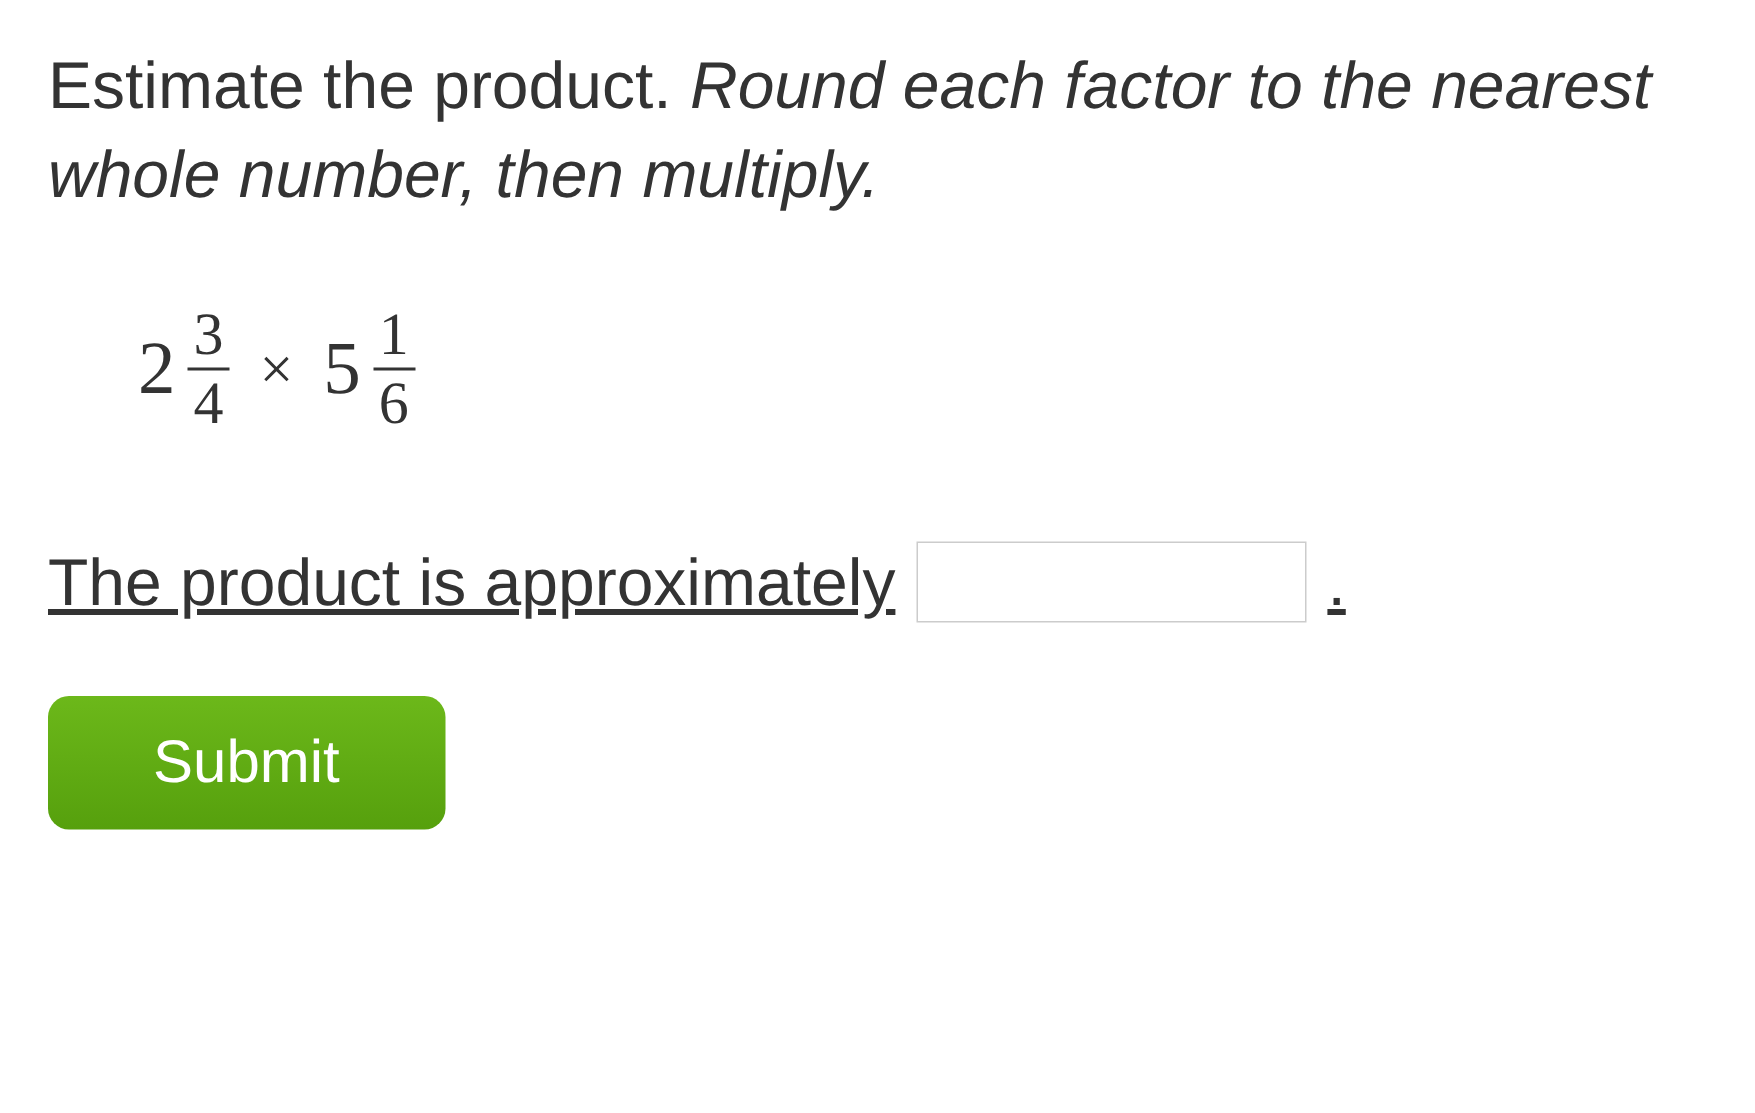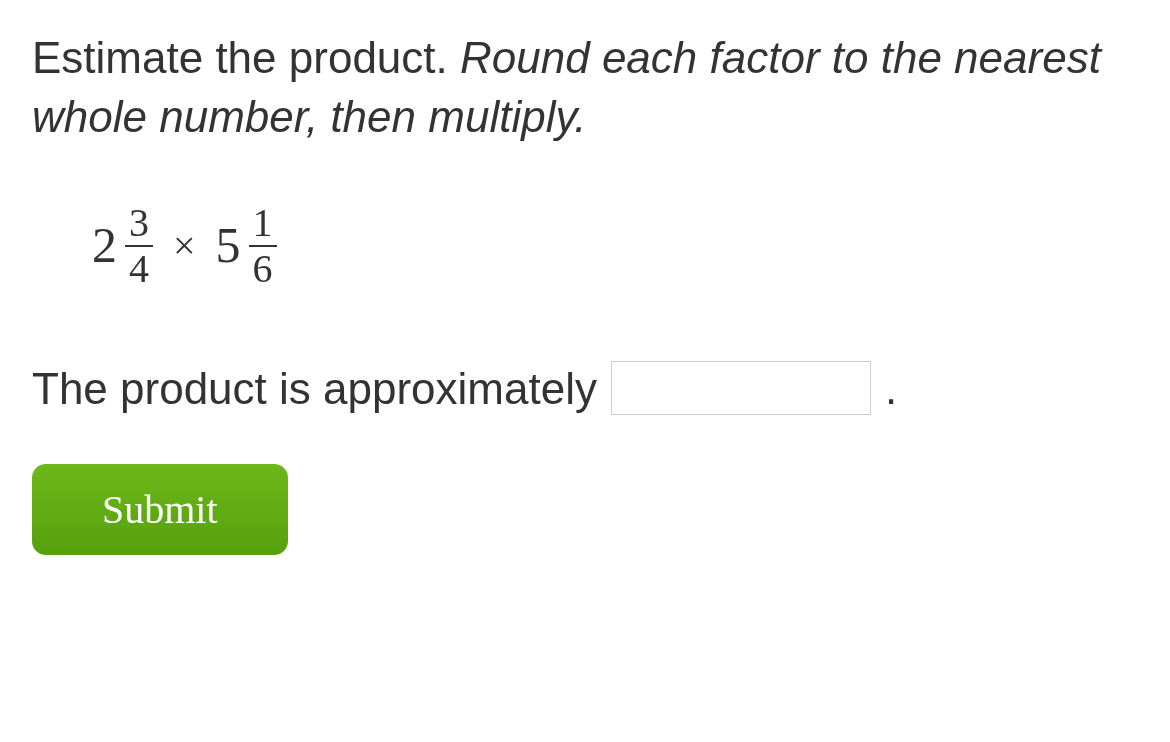--- a/index.html
+++ b/index.html
@@ -46,35 +46,36 @@
   }
   .times-sign {
     font-size: 40px;
   }
   .answer-row {
     display: flex;
     align-items: center;
     gap: 14px;
     margin-bottom: 46px;
     flex-wrap: nowrap;
+    text-decoration: underline;
   }
   .answer-input {
     width: 260px;
     height: 54px;
     border: 1px solid #ccc;
     background: #fff;
     font-size: 36px;
     padding: 0 8px;
     box-sizing: border-box;
   }
   .submit-btn {
     background: #59a80f;
     background: linear-gradient(#6cb81a, #56a00d);
     color: #fff;
-    font-family: Liberation Serif, serif;
+    font-family: Liberation Sans, sans-serif;
     font-size: 40px;
     border: none;
     border-radius: 14px;
     padding: 22px 70px;
     cursor: pointer;
   }
 </style>
 </head>
 <body>
 

